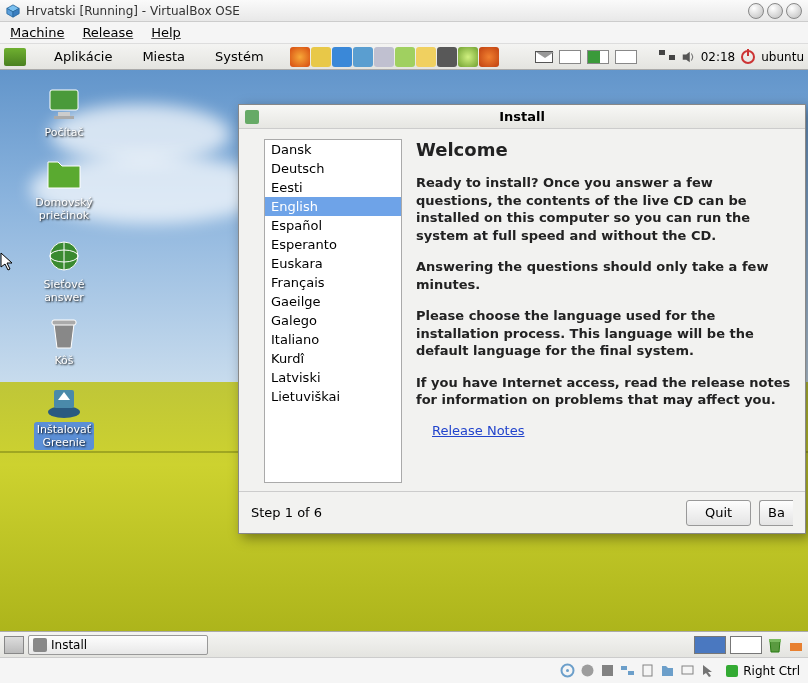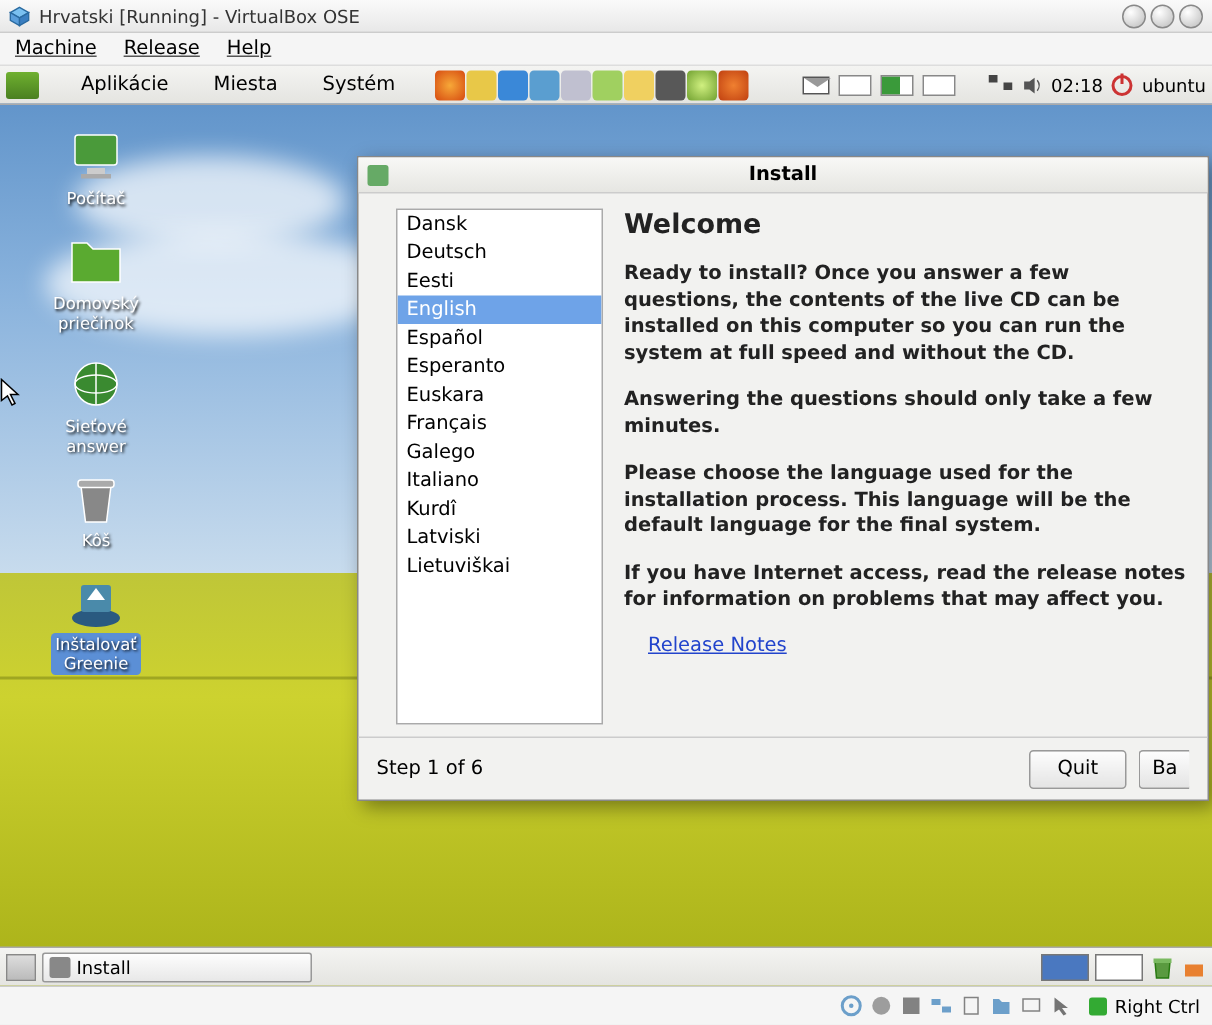--- a/index.html
+++ b/index.html
@@ -193,20 +193,21 @@
     <div class="install-body">
       <div class="lang-list" id="lang-list">
           <div class="lang-item">Dansk</div>
           <div class="lang-item">Deutsch</div>
           <div class="lang-item">Eesti</div>
           <div class="lang-item selected">English</div>
           <div class="lang-item">Español</div>
           <div class="lang-item">Esperanto</div>
           <div class="lang-item">Euskara</div>
           <div class="lang-item">Français</div>
+          <div class="lang-item">Gaeilge</div>
           <div class="lang-item">Galego</div>
           <div class="lang-item">Italiano</div>
           <div class="lang-item">Kurdî</div>
           <div class="lang-item">Latviski</div>
           <div class="lang-item">Lietuviškai</div>
         </div>
       <div class="welcome">
         <h2>Welcome</h2>
         <p>Ready to install? Once you answer a few questions, the contents of the live CD can be installed on this computer so you can run the system at full speed and without the CD.</p>
         <p>Answering the questions should only take a few minutes.</p>

